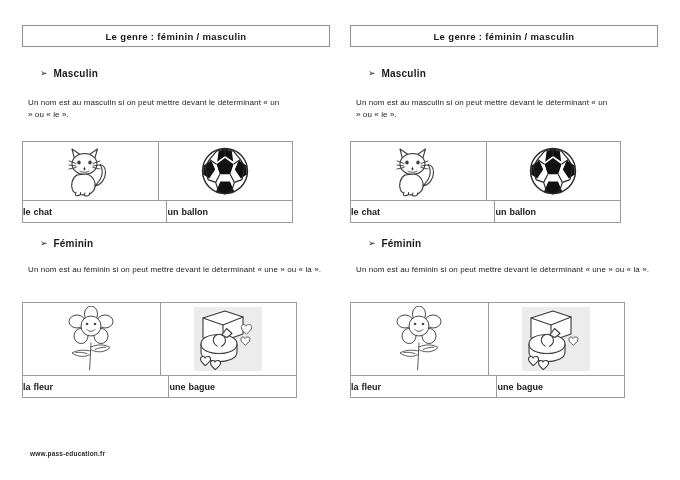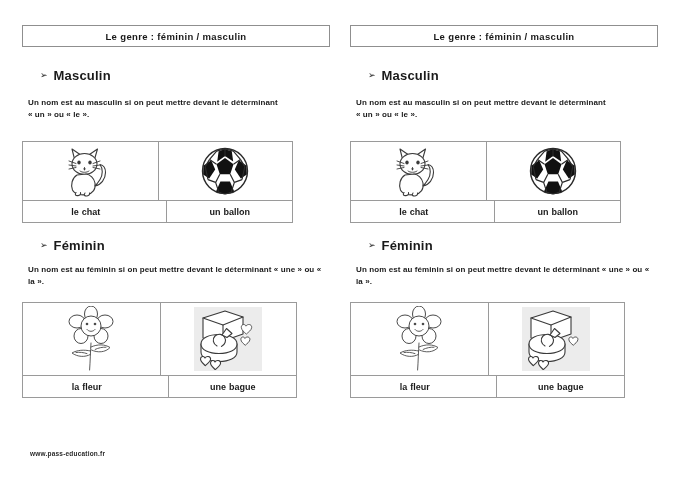--- a/index.html
+++ b/index.html
@@ -56,33 +56,33 @@
     display: flex;
     align-items: center;
     gap: 6px;
   }
   .bullet-arrow {
     font-size: 9px;
     line-height: 1;
     color: #1a1a1a;
   }
   .heading-label {
-    font-size: 13px;
+    font-size: 10px;
     font-weight: bold;
     letter-spacing: 0.2px;
     color: #1a1a1a;
     text-align: center;
   }
 
   
   .rule-text {
     position: absolute;
     left: 28px;
     font-size: 8px;
-    font-weight: bold;
+    font-weight: normal;
     line-height: 1.55;
     color: #1a1a1a;
     letter-spacing: 0.1px;
   }
 
   
   .word-table {
     position: absolute;
     box-sizing: border-box;
     border: 1px solid #9a9a9a;
@@ -105,21 +105,20 @@
     justify-content: center;
     box-sizing: border-box;
   }
   .cell-image + .cell-image {
     border-left: 1px solid #9a9a9a;
   }
   .cell-label {
     flex: 1 1 50%;
     display: flex;
     align-items: center;
-    justify-content: center;
     box-sizing: border-box;
     font-size: 9px;
     color: #1a1a1a;
   }
   .cell-label + .cell-label {
     border-left: 1px solid #9a9a9a;
     margin-left: 18px;
   }
   .det {
     font-weight: bold;

